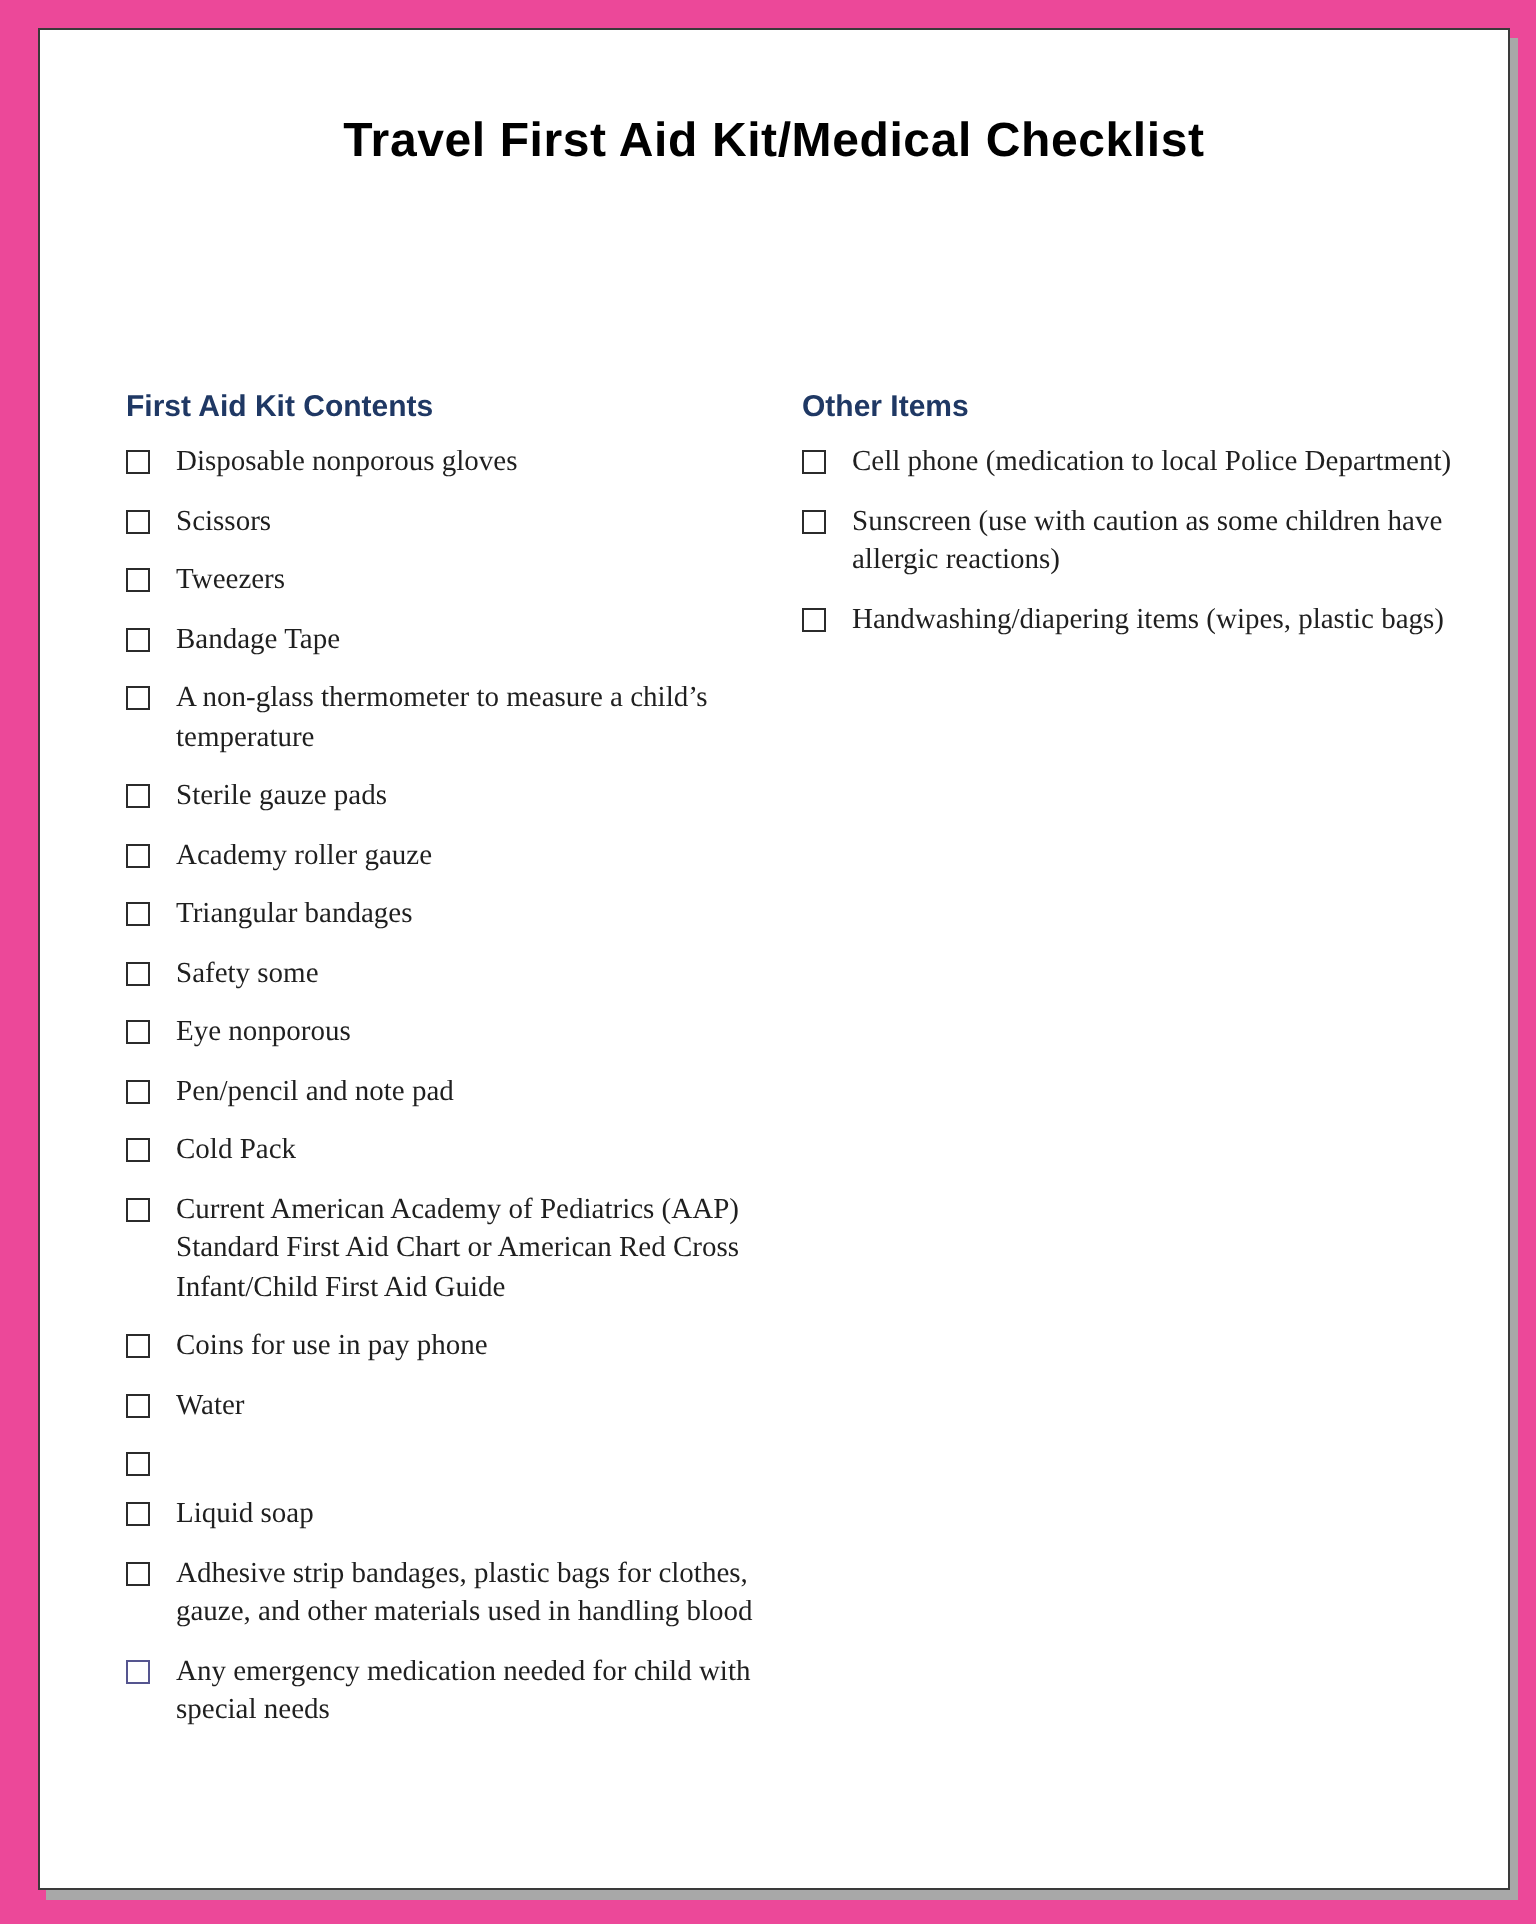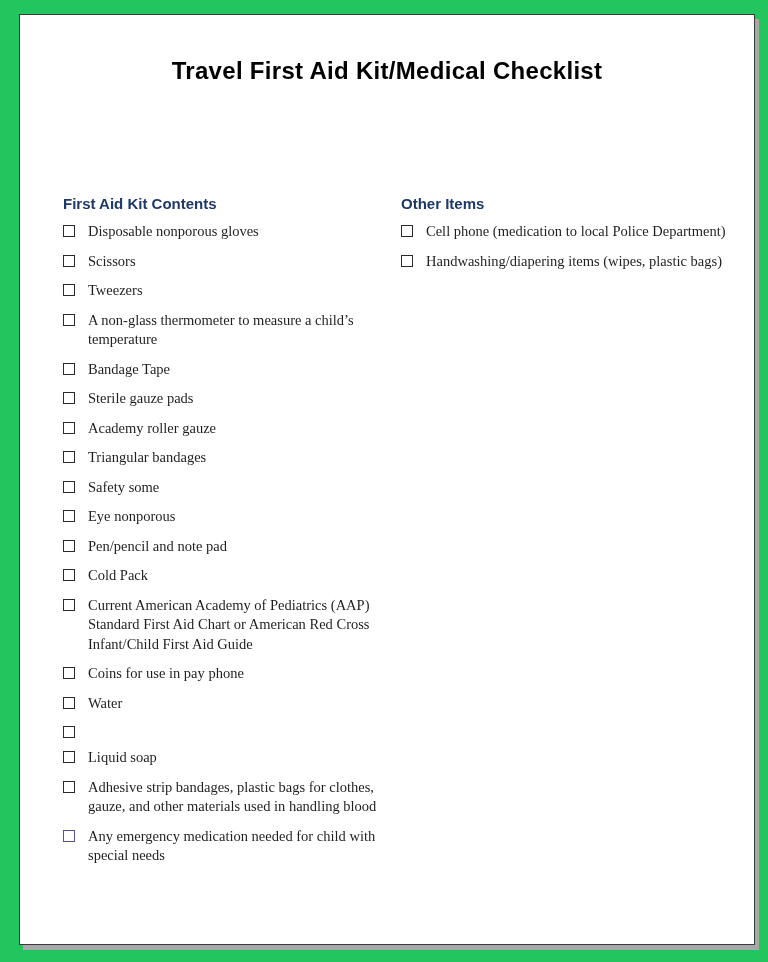--- a/index.html
+++ b/index.html
@@ -7,21 +7,21 @@
     padding: 0;
     background: #ffffff;
     width: 768px;
     height: 962px;
     font-family: "Liberation Serif", serif;
   }
   .canvas {
     position: relative;
     width: 768px;
     height: 962px;
-    background: #22c55e;
+    background: #ec4899;
     overflow: hidden;
   }
   .page {
     position: absolute;
     left: 19px;
     top: 14px;
     width: 734px;
     height: 929px;
     background: #ffffff;
     border: 1px solid var(--page-border, #3a3a3a);
@@ -104,25 +104,25 @@
             <li class="check-item">
               <span class="checkbox"></span>
               <span class="label">Scissors</span>
             </li>
             <li class="check-item">
               <span class="checkbox"></span>
               <span class="label">Tweezers</span>
             </li>
             <li class="check-item">
               <span class="checkbox"></span>
+              <span class="label">Bandage Tape</span>
+            </li>
+            <li class="check-item">
+              <span class="checkbox"></span>
               <span class="label">A non-glass thermometer to measure a child’s temperature</span>
-            </li>
-            <li class="check-item">
-              <span class="checkbox"></span>
-              <span class="label">Bandage Tape</span>
             </li>
             <li class="check-item">
               <span class="checkbox"></span>
               <span class="label">Sterile gauze pads</span>
             </li>
             <li class="check-item">
               <span class="checkbox"></span>
               <span class="label">Academy roller gauze</span>
             </li>
             <li class="check-item">
@@ -177,20 +177,24 @@
 
       <div class="col col-right">
         <div class="col-header">Other Items</div>
         <ul class="items">
             <li class="check-item">
               <span class="checkbox"></span>
               <span class="label">Cell phone (medication to local Police Department)</span>
             </li>
             <li class="check-item">
               <span class="checkbox"></span>
+              <span class="label">Sunscreen (use with caution as some children have allergic reactions)</span>
+            </li>
+            <li class="check-item">
+              <span class="checkbox"></span>
               <span class="label">Handwashing/diapering items (wipes, plastic bags)</span>
             </li>
           </ul>
       </div>
 
     </div>
   </div>
 </div>
 
 </body></html>

